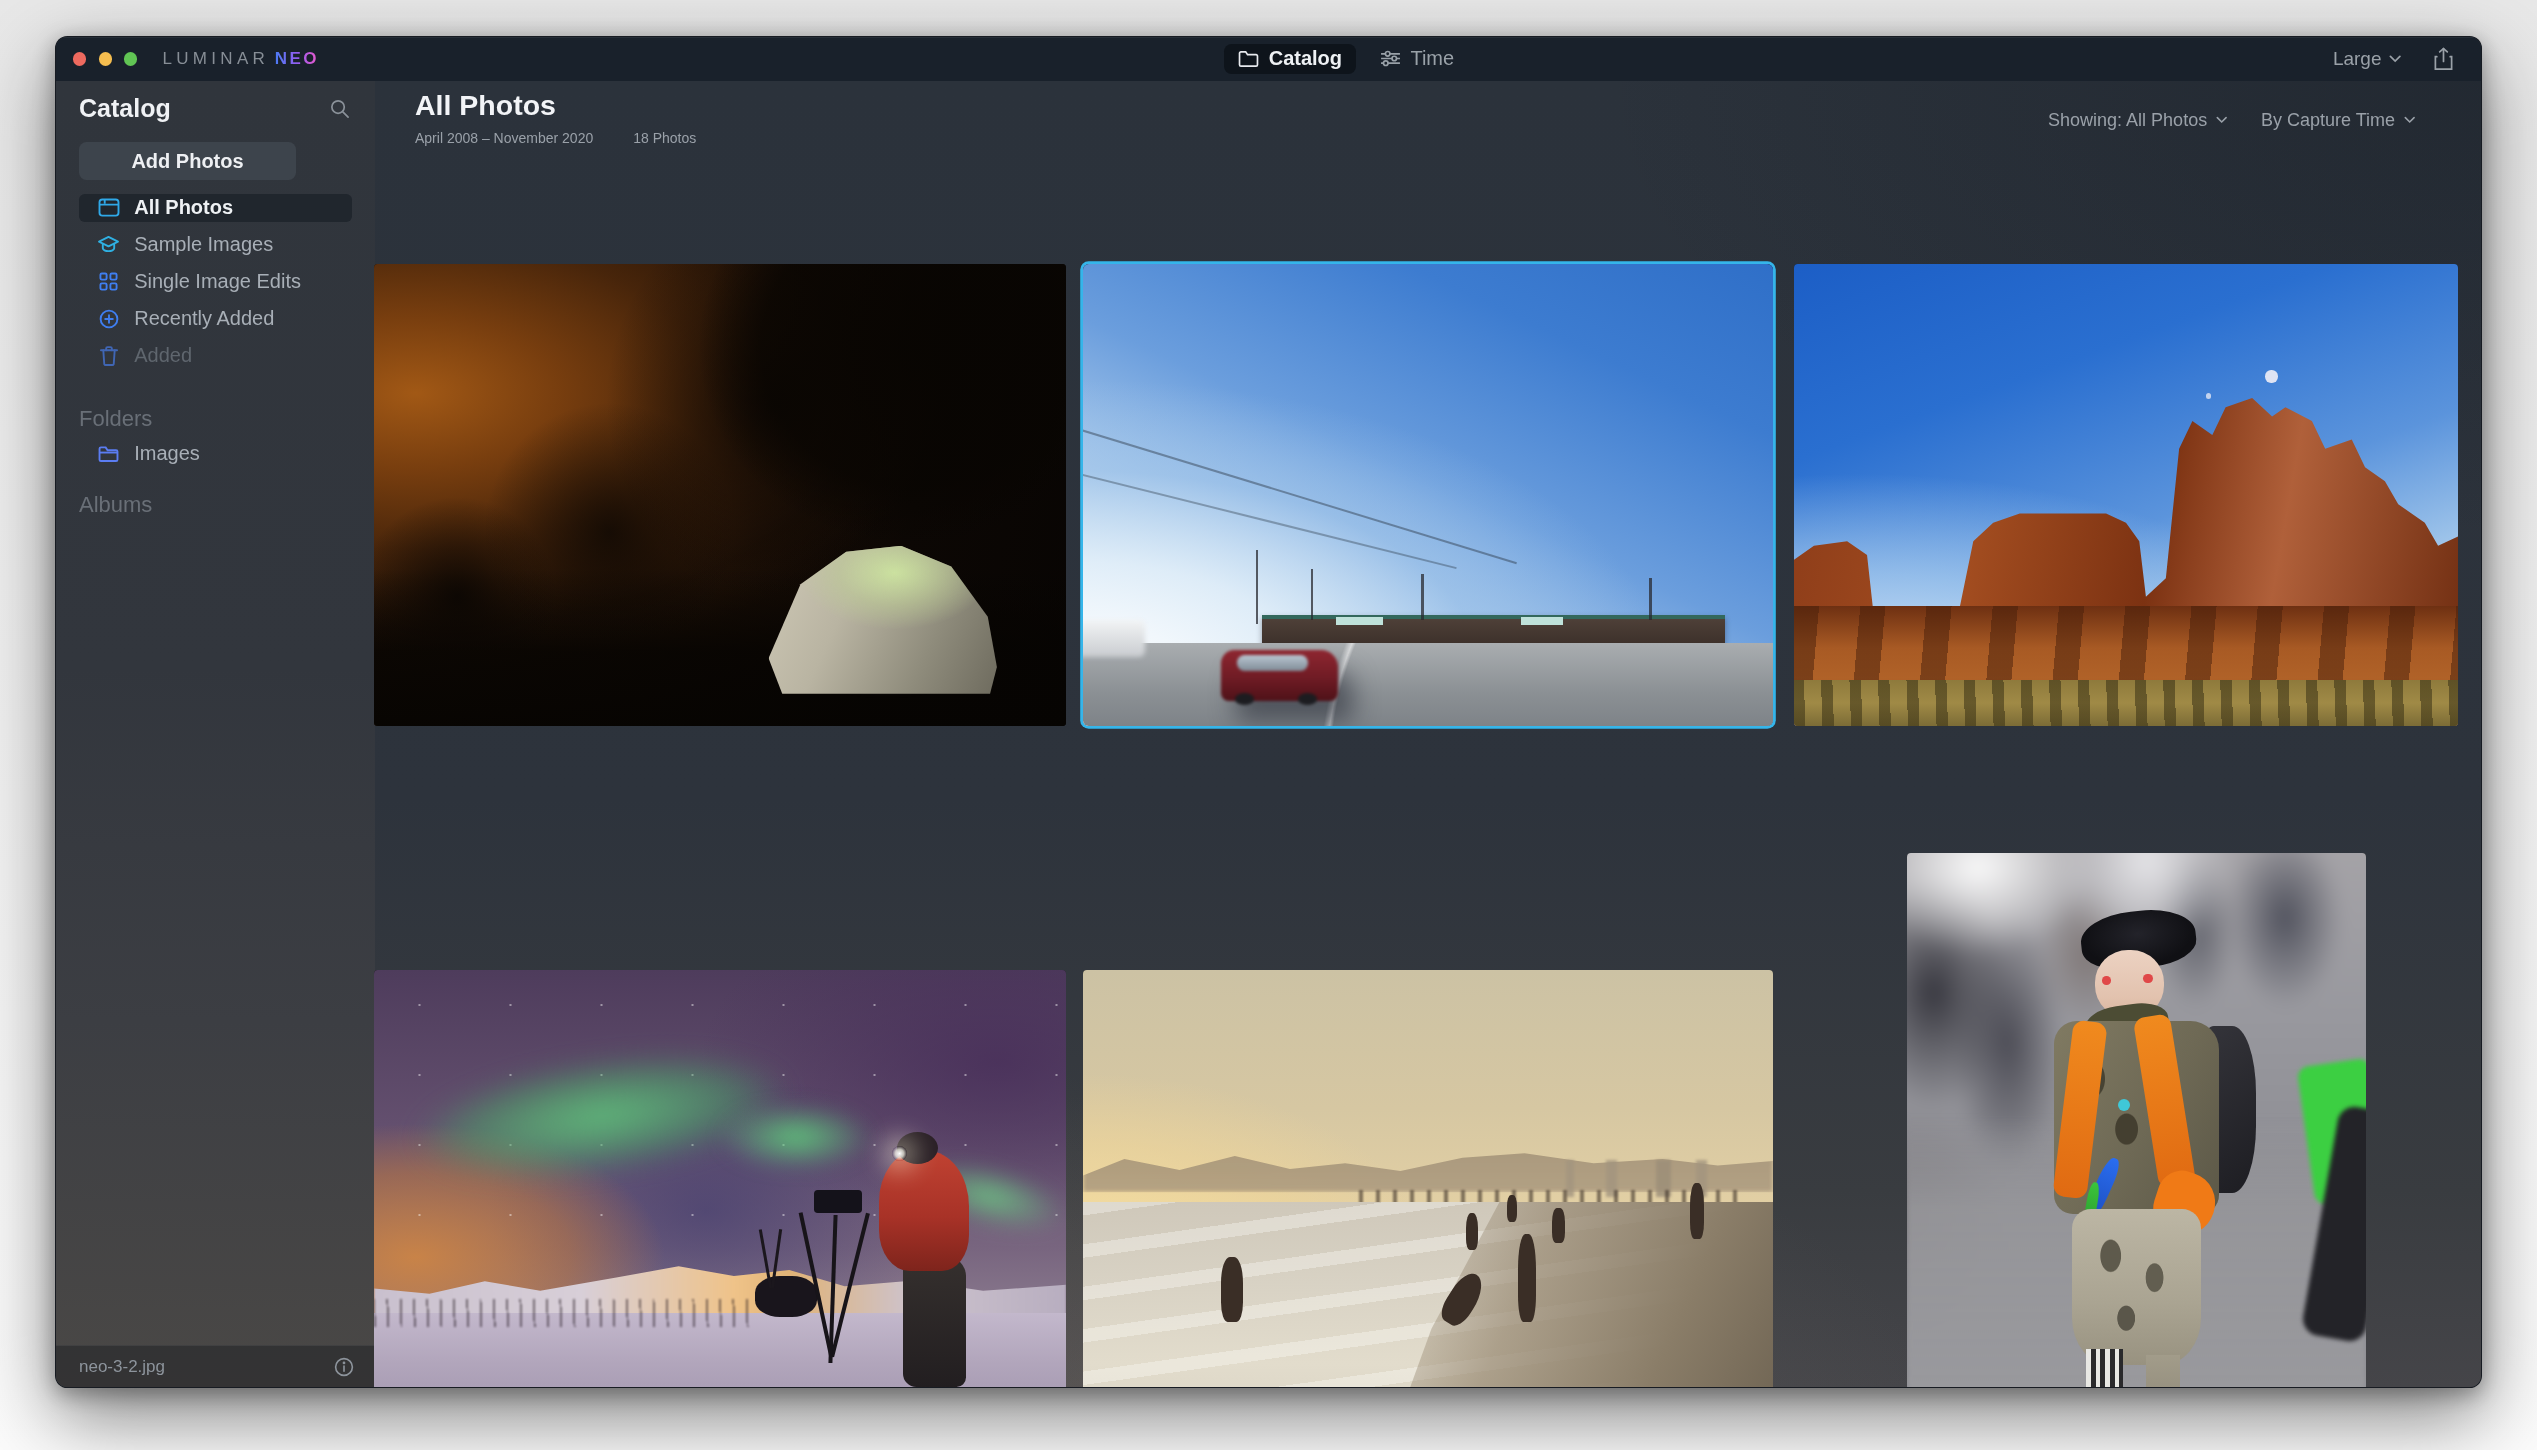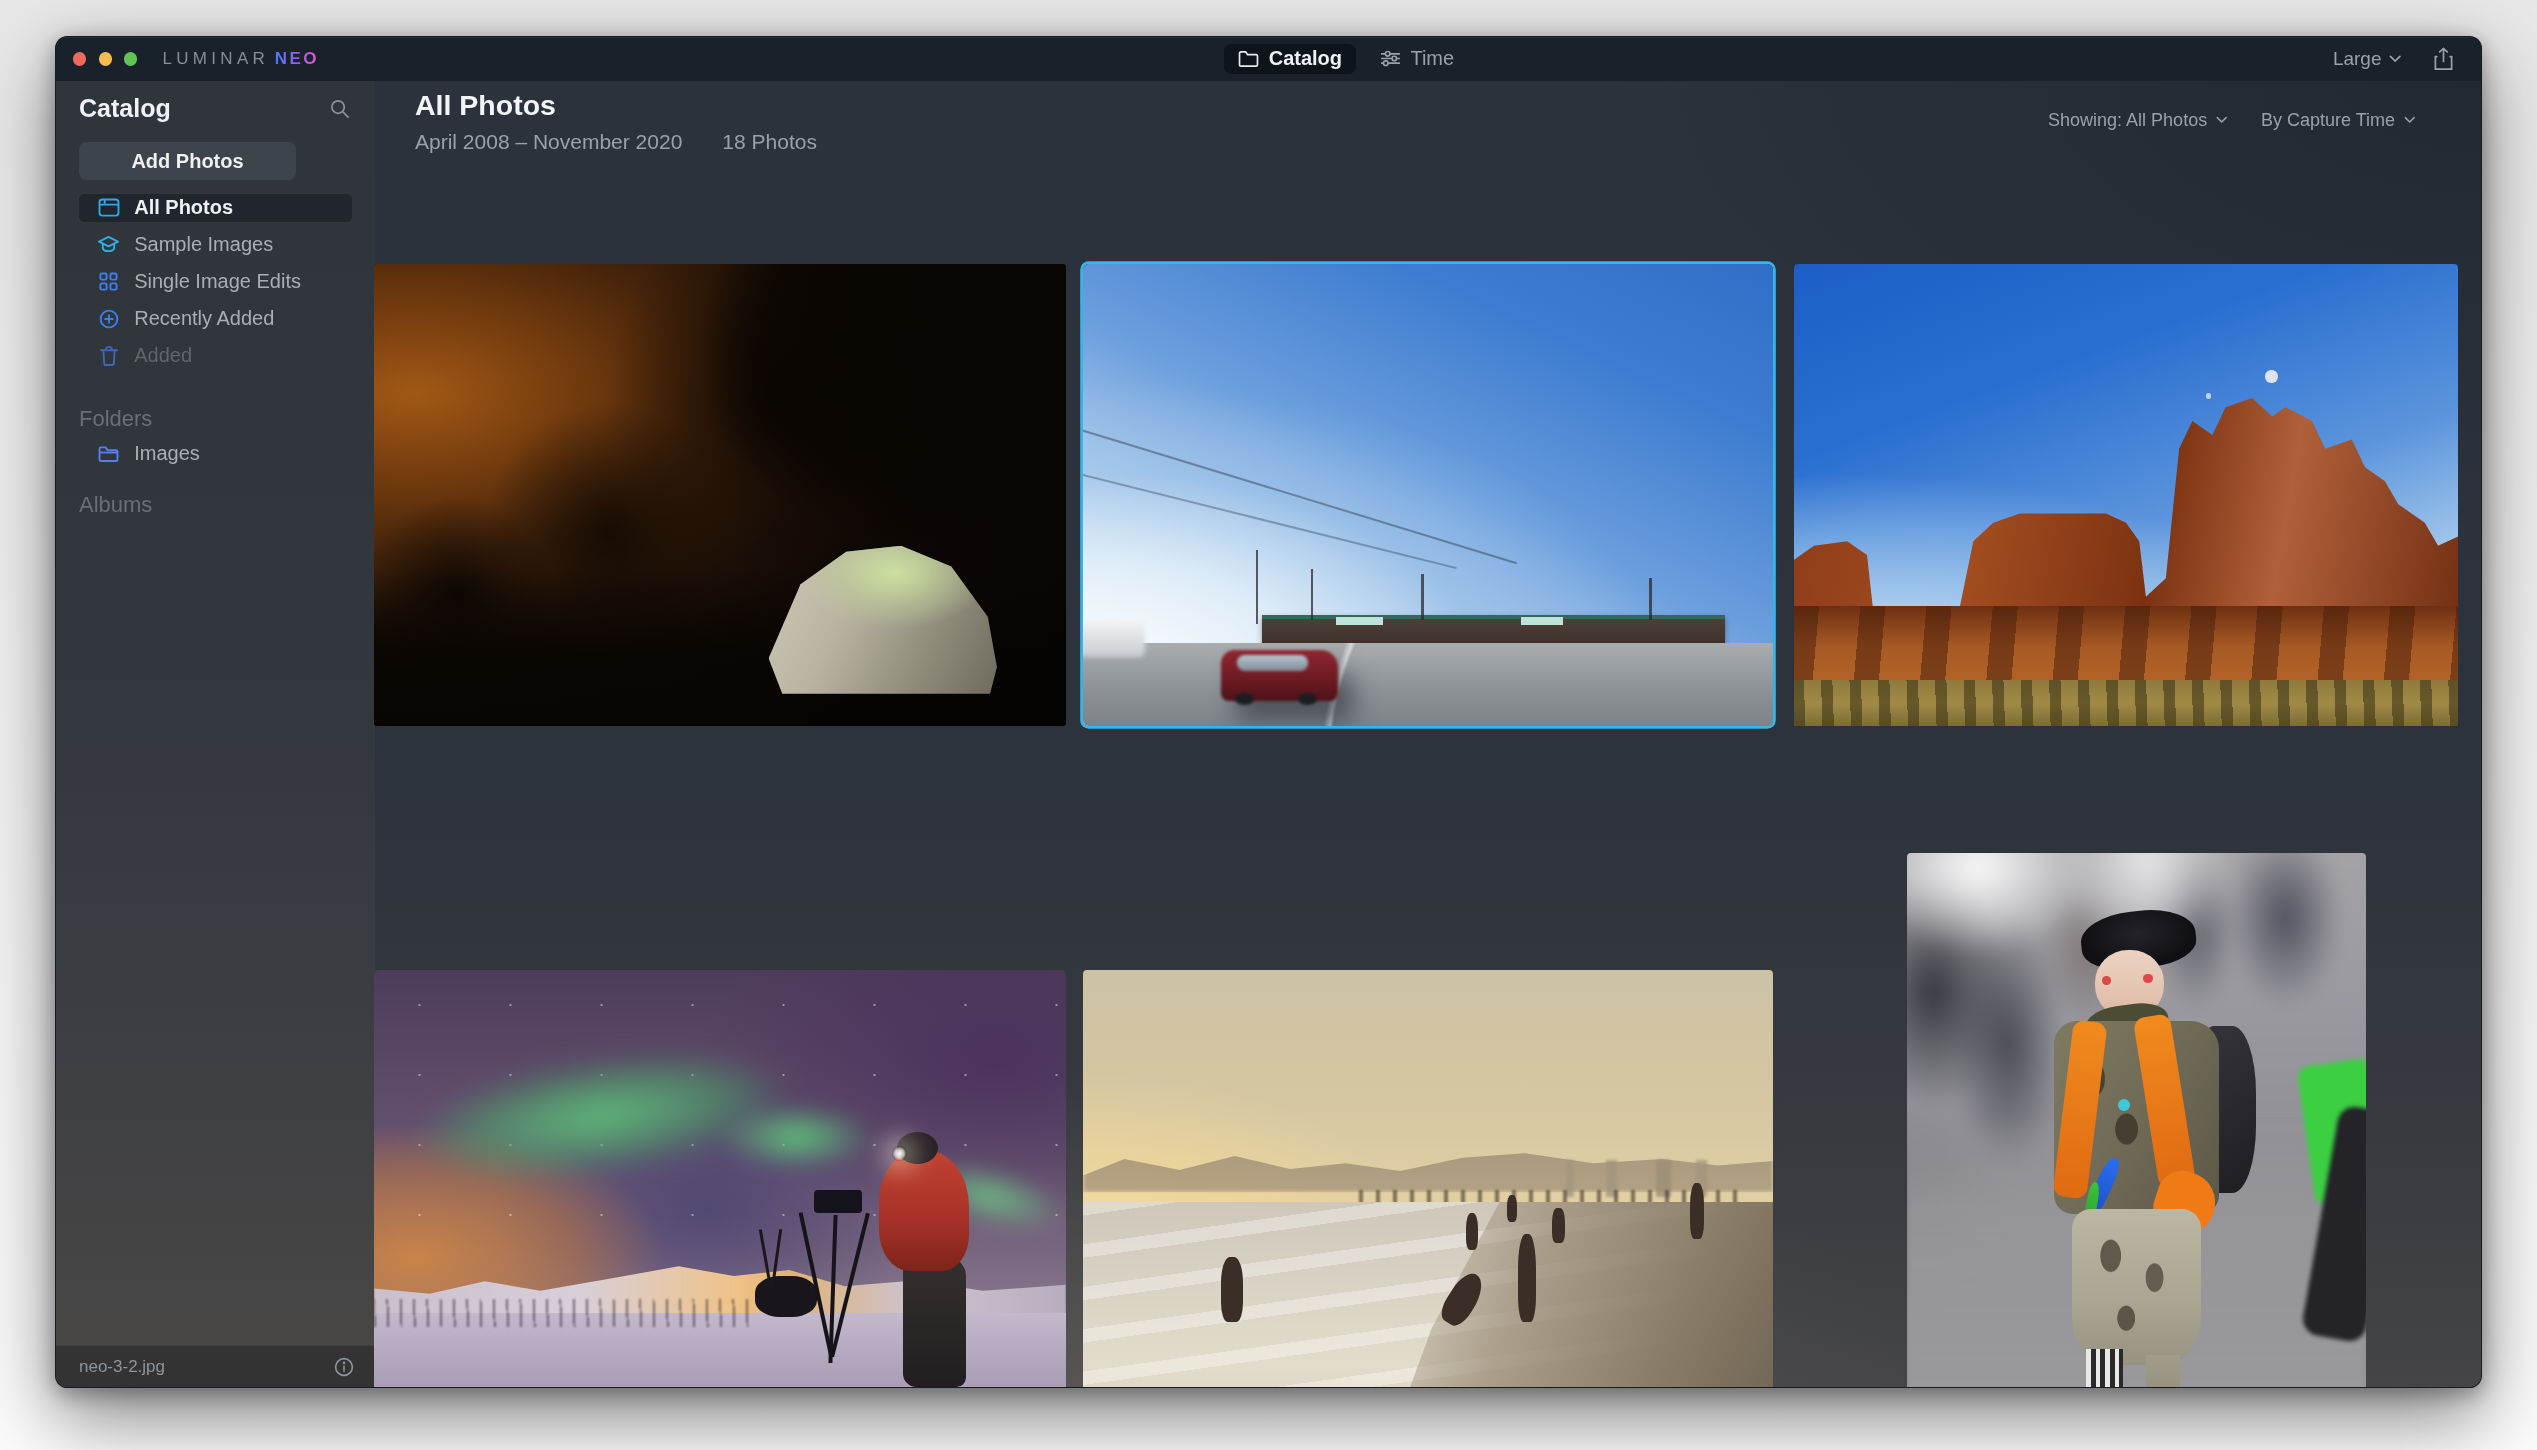--- a/index.html
+++ b/index.html
@@ -81,21 +81,21 @@
 
   
   .content { position:absolute; left:319px; top:44px; right:0; bottom:0;
     background:
       radial-gradient(55% 45% at 8% 100%, rgba(120,106,94,.50), transparent 70%),
       radial-gradient(45% 38% at 42% 104%, rgba(108,104,100,.40), transparent 72%),
       radial-gradient(60% 50% at 100% 0%, rgba(18,24,32,.35), transparent 70%),
       linear-gradient(180deg,#2b323b 0%,#2d333c 55%,#393c40 85%,#454549 100%);
   }
   .page-title { position:absolute; left:40px; top:7.6px; font-size:28.5px; font-weight:700; color:#f2f4f7; }
-  .page-sub { position:absolute; left:15px; top:49px; display:flex; gap:40px; font-size:21px; color:#9aa1a9; padding-left:25px; }
+  .page-sub { position:absolute; left:15px; top:49px; display:flex; gap:40px; font-size:14px; color:#9aa1a9; padding-left:25px; }
   .filters { position:absolute; top:28.5px; right:66px; display:flex; gap:34px; }
   .filter-dd { display:flex; align-items:center; gap:8.5px; font-size:18px; color:#9aa1a9; }
 
   
   .tile { position:absolute; border-radius:3.8px; overflow:hidden; background:#111; }
   .tile.selected { box-shadow:0 0 0 2.8px #35b5ea; border-radius:5.7px; }
   .layer { position:absolute; inset:0; }
 
   
   .tile.p1 { left:-0.9px; top:183px; width:692px; height:462px; }

